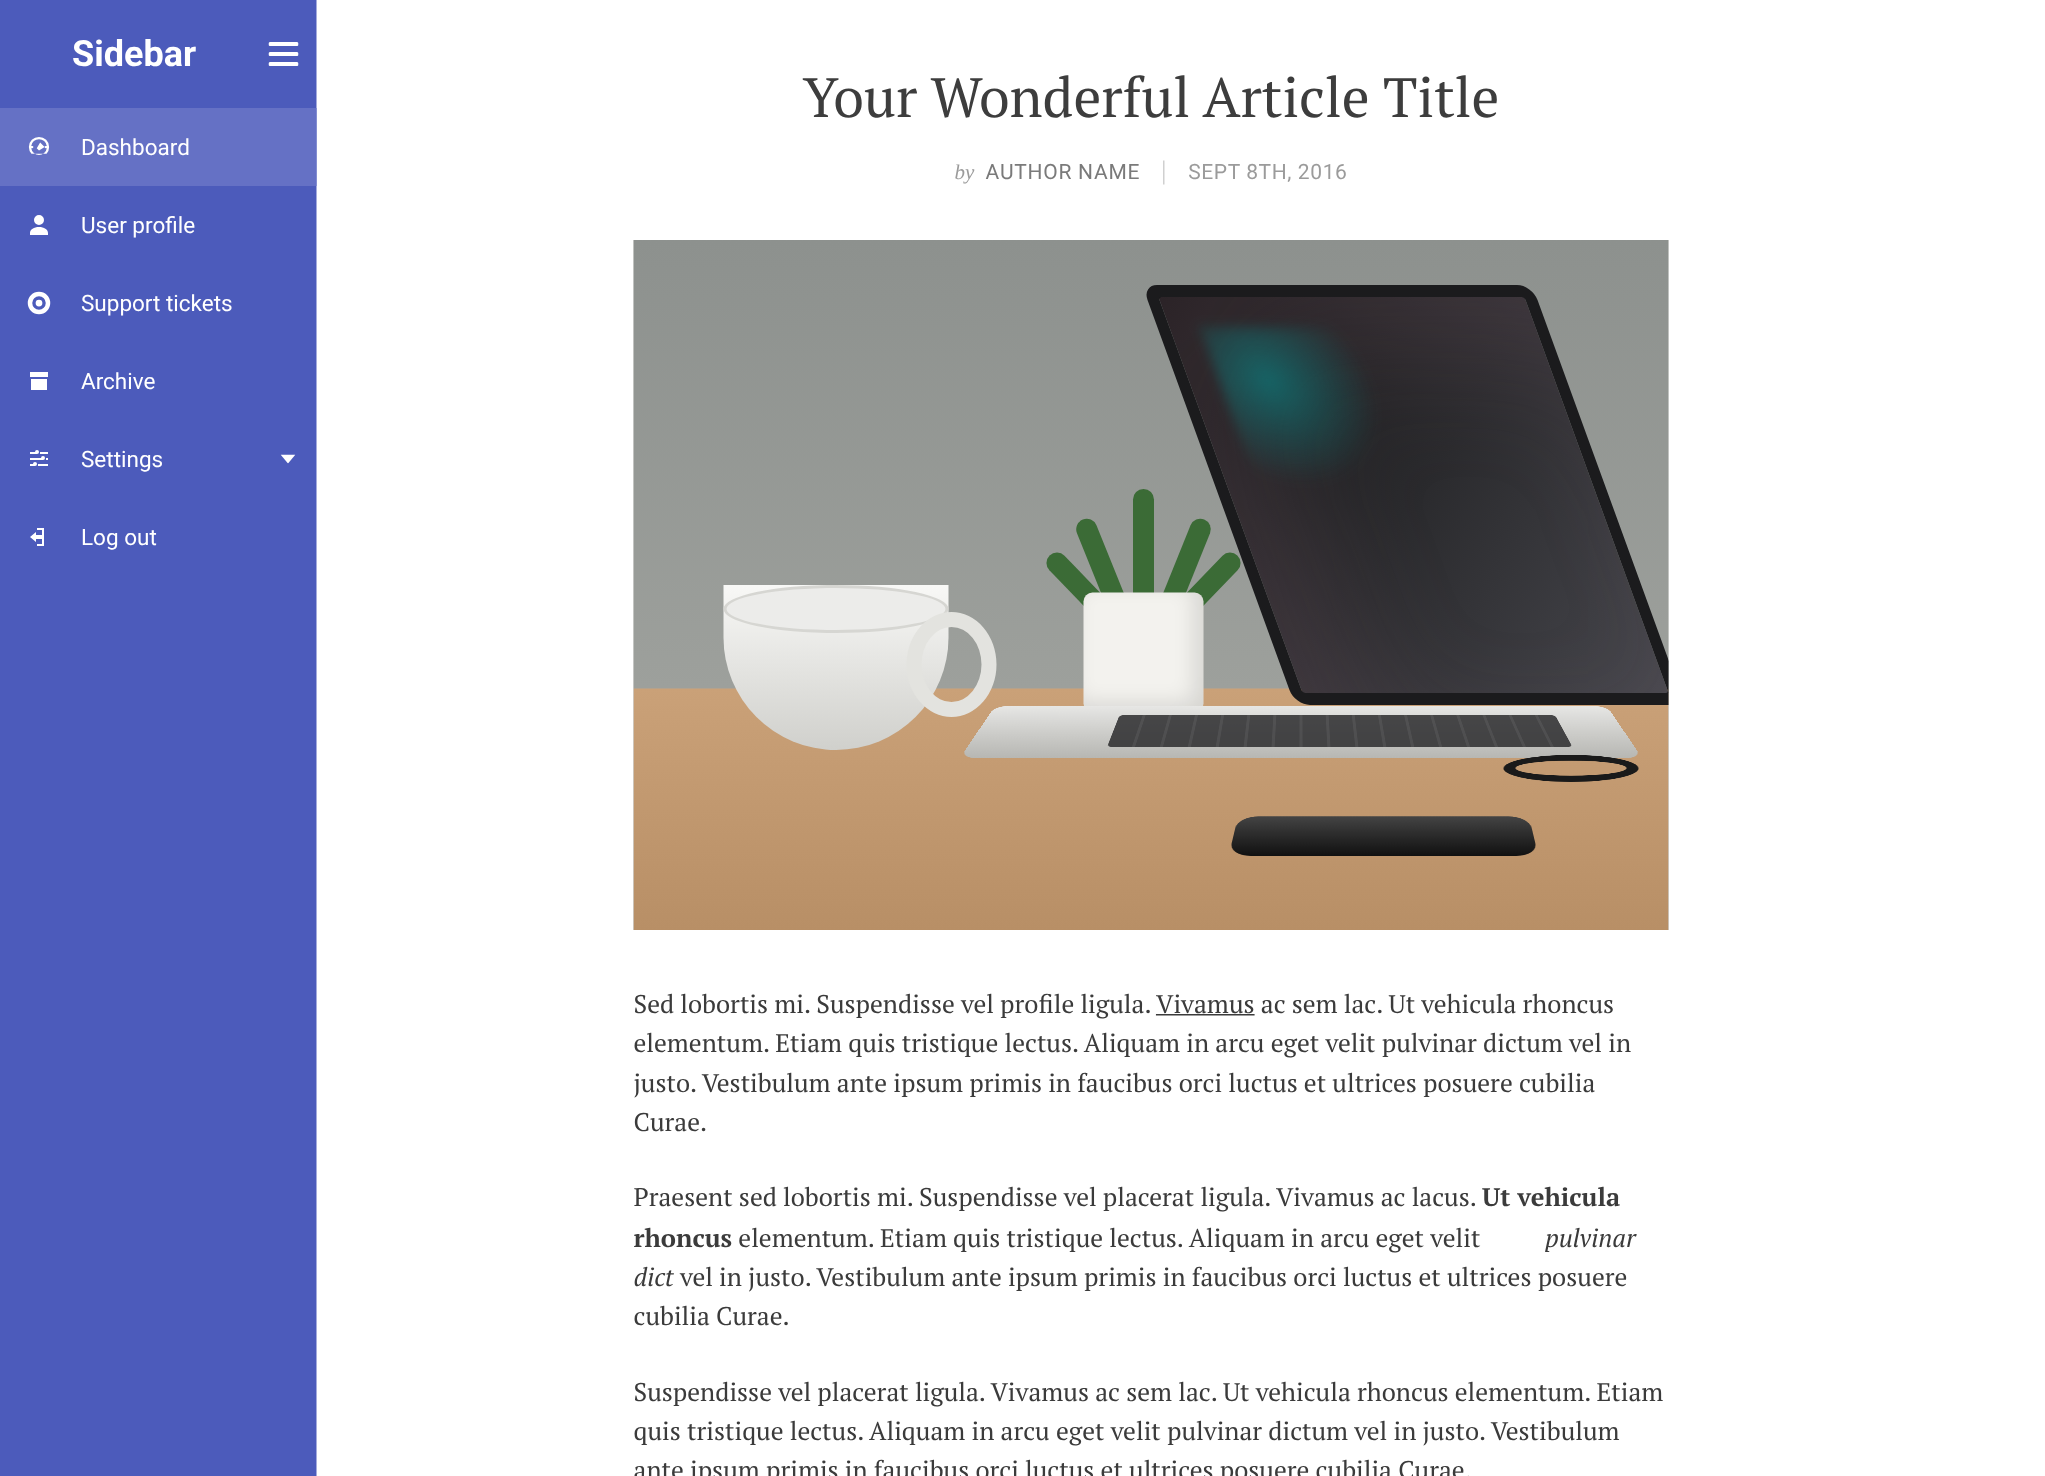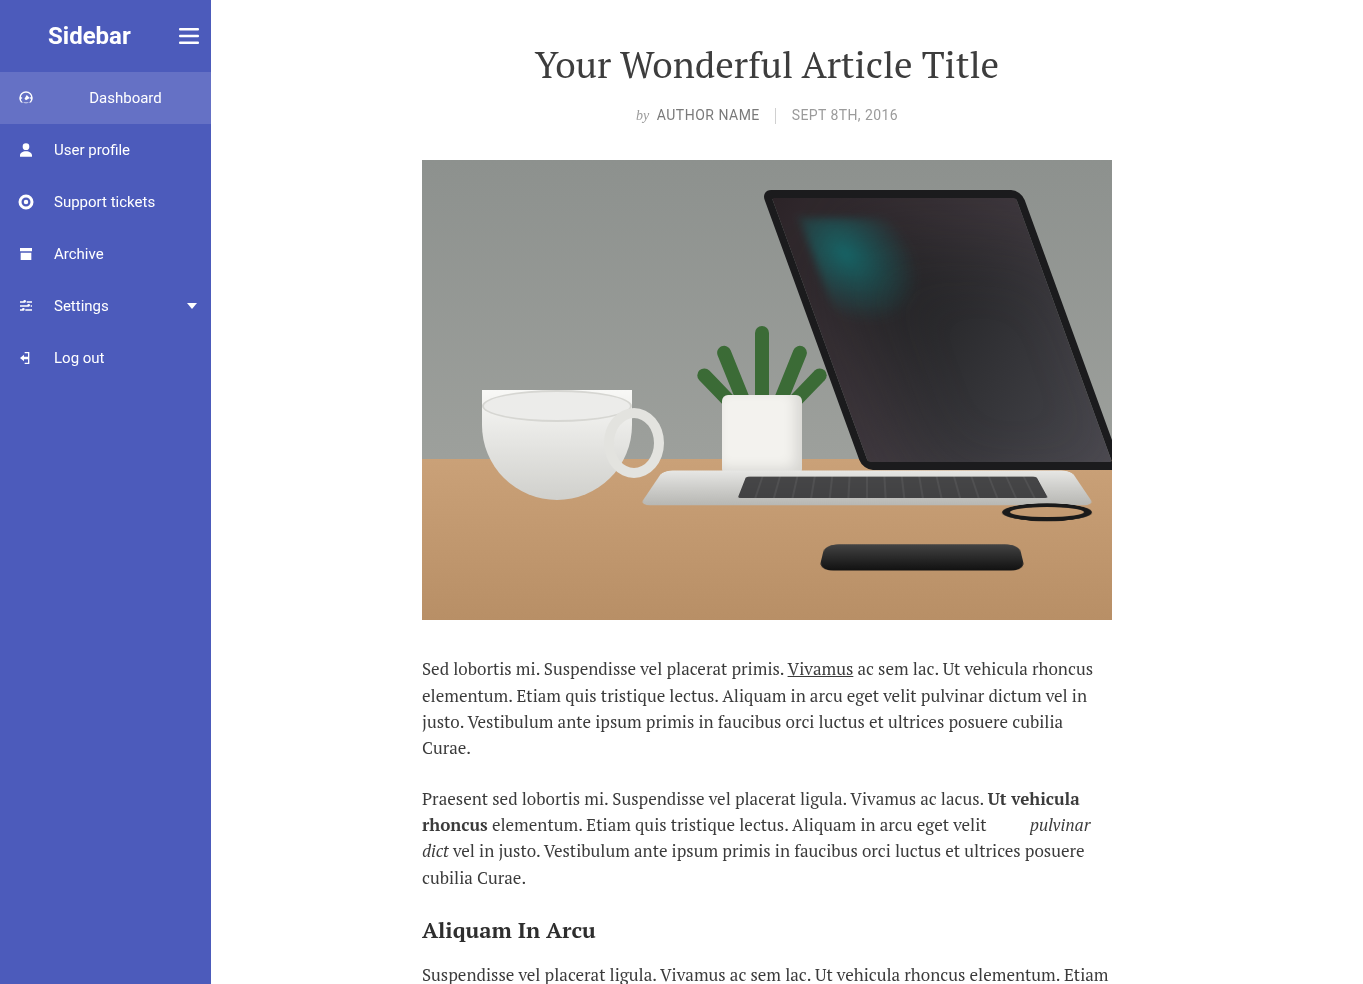--- a/index.html
+++ b/index.html
@@ -36,21 +36,21 @@
   .nav{list-style:none;}
   .nav-item{
     display:flex;
     align-items:center;
     padding:17px 14px;
     cursor:pointer;
     color:#fff;
     font-size:15px;
     position:relative;
   }
-  .nav-item.active{background:#6571c5;text-align:center;}
+  .nav-item.active{background:#6571c5;}
   .nav-icon{
     width:24px;
     display:flex;
     justify-content:center;
     align-items:center;
     flex:0 0 24px;
   }
   .nav-label{margin-left:16px;flex:1;}
   .nav-caret{margin-left:auto;display:flex;align-items:center;}
   .nav-icon svg,.nav-caret svg{fill:#fff;}
@@ -251,22 +251,21 @@
       <div class="laptop-screen"></div>
       <div class="laptop-base">
           <div class="kbd"></div>
         </div>
       <div class="lens"></div>
       <div class="phone"></div>
     </div>
 
     <div class="article">
       <p>
-        <span>Sed lobortis mi. Suspendisse vel placerat primis. </span><a href="#">Vivamus</a><span> ac sem lac. Ut vehicula rhoncus elementum. Etiam quis tristique lectus. Aliquam in arcu eget velit pulvinar dictum vel in justo. Vestibulum ante ipsum primis in faucibus orci luctus et ultrices posuere cubilia Curae.</span>
+        <span>Sed lobortis mi. Suspendisse vel profile ligula. </span><a href="#">Vivamus</a><span> ac sem lac. Ut vehicula rhoncus elementum. Etiam quis tristique lectus. Aliquam in arcu eget velit pulvinar dictum vel in justo. Vestibulum ante ipsum primis in faucibus orci luctus et ultrices posuere cubilia Curae.</span>
       </p>
       <p>
         <span>Praesent sed lobortis mi. Suspendisse vel placerat ligula. Vivamus ac lacus. </span><strong>Ut vehicula rhoncus</strong><span> elementum. Etiam quis tristique lectus. Aliquam in arcu eget velit </span><em>pulvinar dict</em><span> vel in justo. Vestibulum ante ipsum primis in faucibus orci luctus et ultrices posuere cubilia Curae.</span>
       </p>
-      <h2>Aliquam In Arcu</h2>
       <p>Suspendisse vel placerat ligula. Vivamus ac sem lac. Ut vehicula rhoncus elementum. Etiam quis tristique lectus. Aliquam in arcu eget velit pulvinar dictum vel in justo. Vestibulum ante ipsum primis in faucibus orci luctus et ultrices posuere cubilia Curae.</p>
     </div>
   </div>
 </main>
 
 </body></html>

